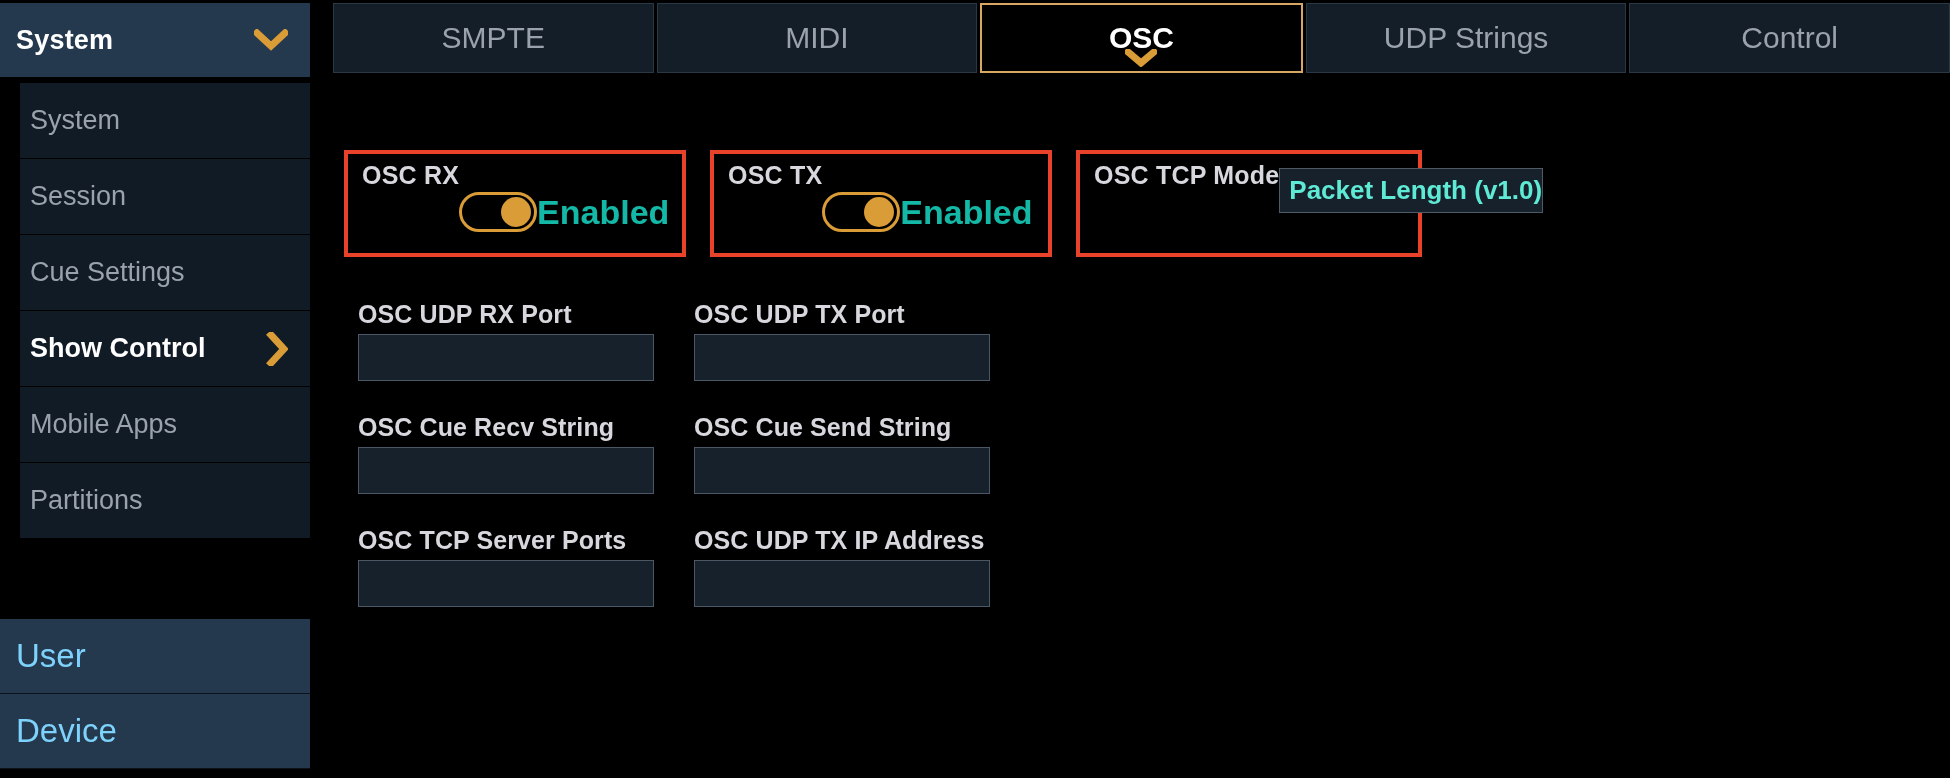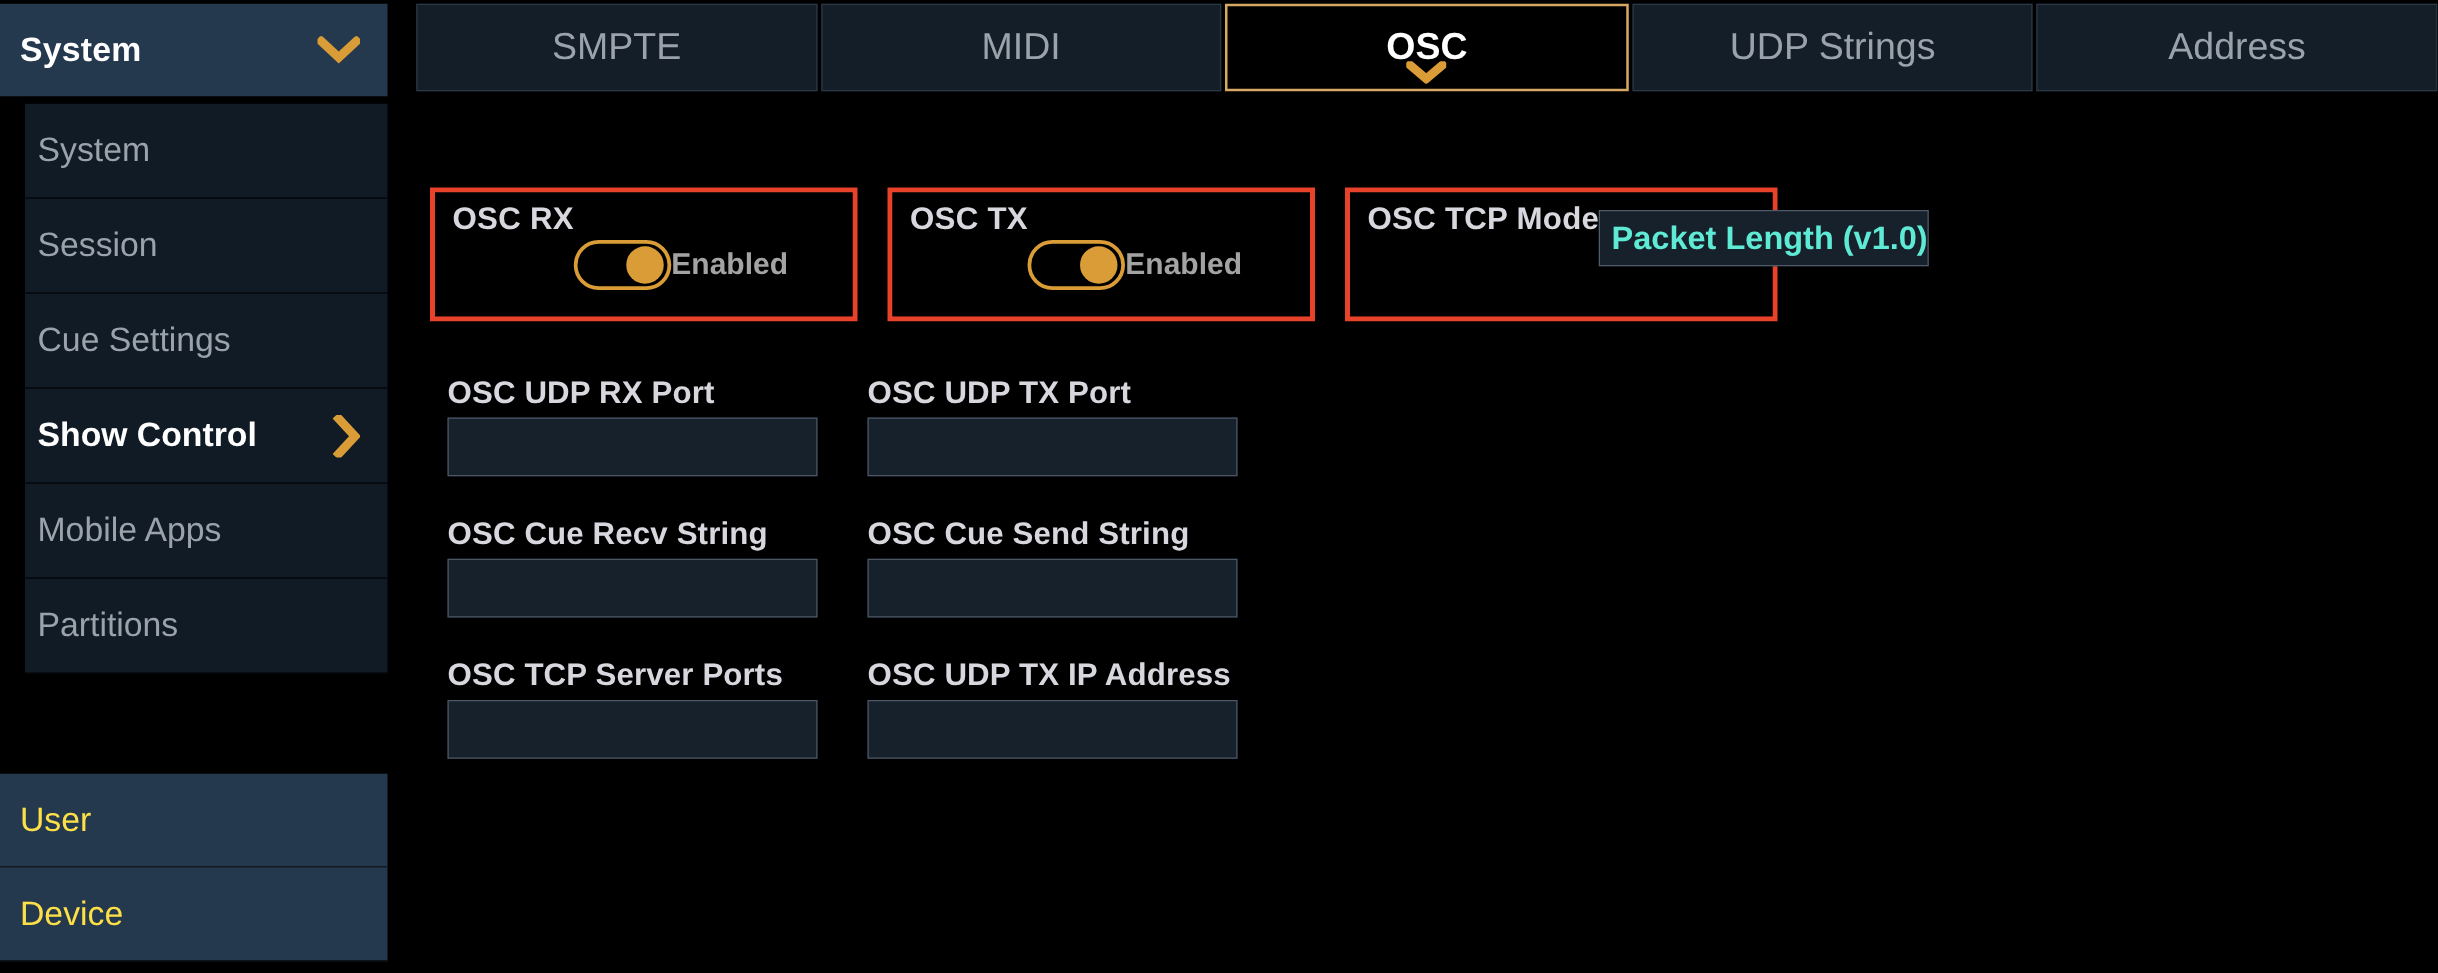--- a/index.html
+++ b/index.html
@@ -85,22 +85,22 @@
   }
   .sidebar-bottom .sb-row {
     height: 75px;
     background: #25394e;
     border-bottom: 1px solid #0b1219;
     display: flex;
     align-items: center;
     padding-left: 16px;
   }
   .sidebar-bottom .sb-label {
-    color: #fde047;
-    font-size: 27px;
+    color: #7dd3fc;
+    font-size: 33px;
   }
 
   
   .tabbar {
     position: absolute;
     left: 333px; top: 3px;
     width: 1617px;
     height: 70px;
     display: flex;
     gap: 3px;
@@ -197,22 +197,22 @@
     position: absolute;
     width: 30px;
     height: 30px;
     border-radius: 50%;
     background: #d99c36;
     top: 2px;
     right: 3px;
   }
 
   .toggle-state {
-    color: #a3a3a3;
-    font-size: 24px;
+    color: #14b8a6;
+    font-size: 34px;
     font-weight: bold;
     padding-right: 4px;
     white-space: nowrap;
   }
 
   .select-box {
     margin-top: 6px;
     height: 45px;
     background: #17212c;
     border: 1px solid #4e5a66;
@@ -315,21 +315,21 @@
       <span class="tab-chev">
         <svg width="32" height="18" viewBox="0 0 32 18">
           <path d="M3 3 L16 14 L29 3" stroke="#d99c36" stroke-width="7" fill="none" stroke-linecap="square"></path>
         </svg>
       </span>
     </div>
     <div class="tab">
       <span class="tab-label">UDP Strings</span>
     </div>
     <div class="tab">
-      <span class="tab-label">Address</span>
+      <span class="tab-label">Control</span>
     </div>
   </div>
 
   <div class="content">
 
     <div class="status-row">
 
       <div class="annot">
         <div class="status-panel">
           <span class="panel-title">OSC RX</span>

